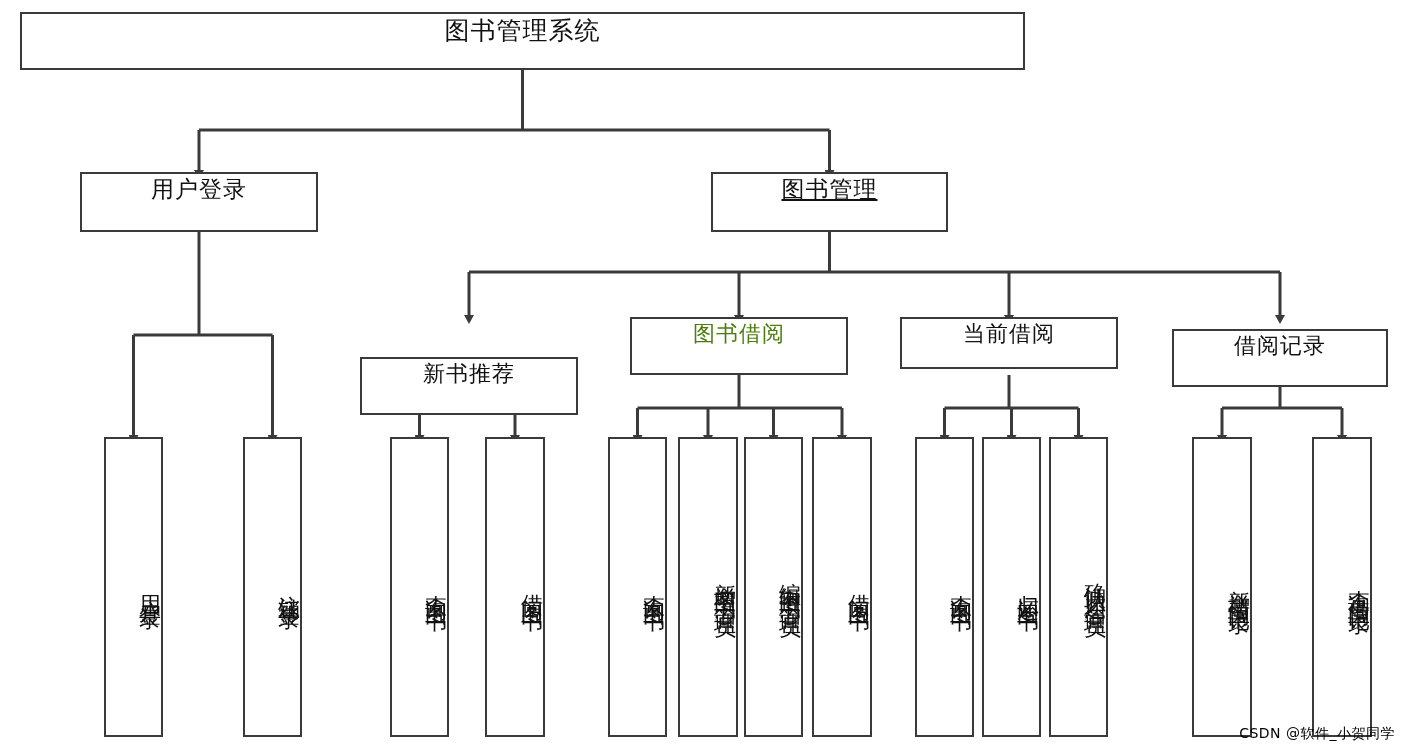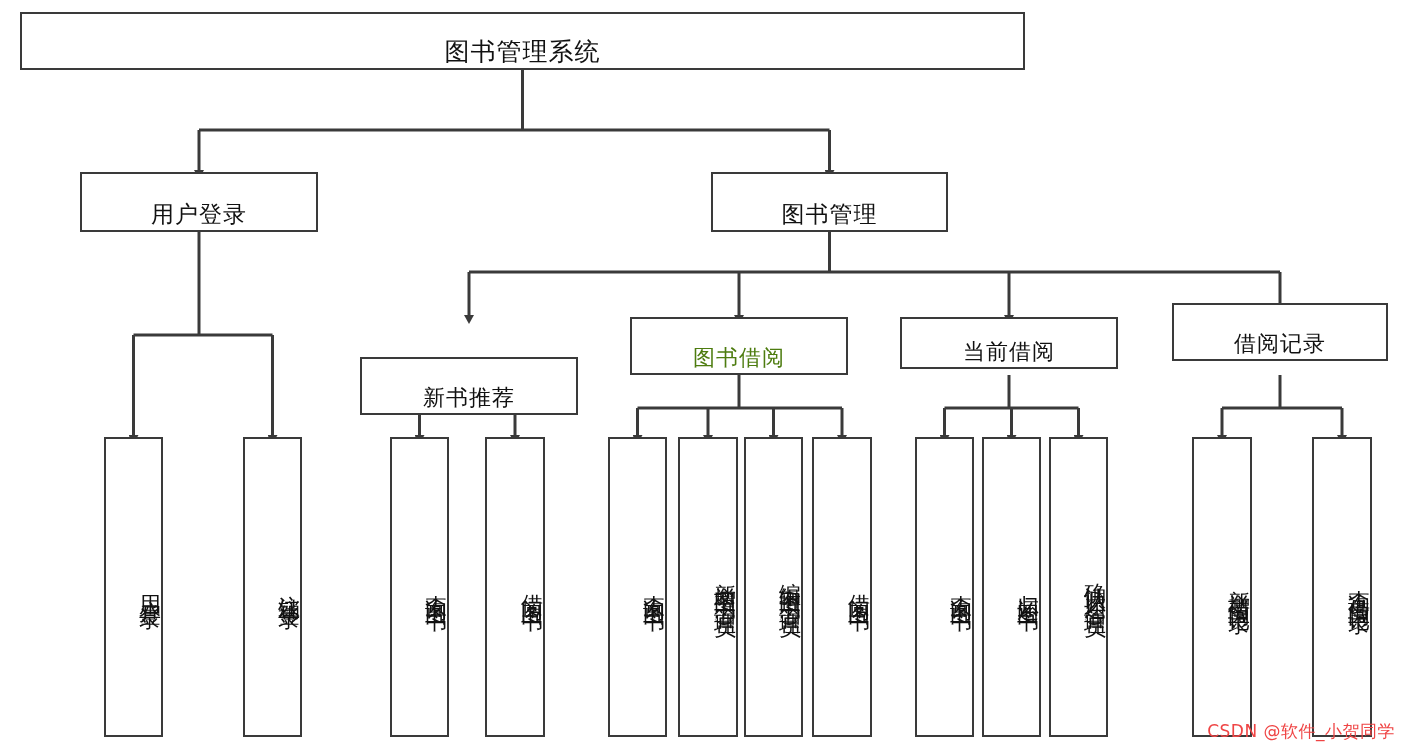--- a/index.html
+++ b/index.html
@@ -25,21 +25,21 @@
     width: 1405px;
     height: 747px;
     pointer-events: none;
   }
   .node {
     position: absolute;
     box-sizing: border-box;
     background: #ffffff;
     border: 2px solid #3a3a3a;
     display: flex;
-    align-items: flex-end;
+    align-items: flex-start;
     justify-content: center;
     color: #111111;
     text-align: center;
   }
   .node.root {
     font-size: 25px;
     letter-spacing: 1px;
   }
   .node.lvl2 {
     font-size: 23px;
@@ -64,22 +64,22 @@
     white-space: nowrap;
   }
   .node.leaf .nlabel {
     writing-mode: vertical-rl;
     text-orientation: upright;
   }
   #watermark {
     position: absolute;
     right: 10px;
     bottom: 4px;
-    font-size: 17px;
-    color: #ef4444;
+    font-size: 14px;
+    color: #000000;
     letter-spacing: 0.5px;
     white-space: nowrap;
   }
 </style>
 </head>
 <body>
 
 <div id="canvas">
 
   <svg id="edges" viewBox="0 0 1405 747" xmlns="http://www.w3.org/2000/svg">
@@ -125,33 +125,33 @@
       </g>
   </svg>
 
   <div id="nodes">
       <div class="node root" style="left: 20px; top: 12px; width: 1005px; height: 58px; border-color: rgb(58, 58, 58); background: rgb(255, 255, 255); color: rgb(17, 17, 17);">
         <span class="nlabel">图书管理系统</span>
       </div>
       <div class="node lvl2" style="left: 80px; top: 172px; width: 238px; height: 60px; border-color: rgb(58, 58, 58); background: rgb(255, 255, 255); color: rgb(17, 17, 17);">
         <span class="nlabel">用户登录</span>
       </div>
-      <div class="node lvl2" style="left: 711px; top: 172px; width: 237px; height: 60px; border-color: rgb(58, 58, 58); background: rgb(255, 255, 255); color: rgb(17, 17, 17);">
+      <div class="node lvl2" style="left: 711px; top: 172px; width: 237px; height: 60px; border-color: rgb(58, 58, 58); background: rgb(255, 255, 255); color: rgb(17, 17, 17); text-decoration: underline;">
         <span class="nlabel">图书管理</span>
       </div>
       <div class="node lvl3" style="left: 360px; top: 317px; width: 218px; height: 58px; border-color: rgb(58, 58, 58); background: rgb(255, 255, 255); color: rgb(17, 17, 17); margin-top: 40px;">
         <span class="nlabel">新书推荐</span>
       </div>
       <div class="node lvl3" style="left: 630px; top: 317px; width: 218px; height: 58px; border-color: rgb(58, 58, 58); background: rgb(255, 255, 255); color: #4d7c0f;">
         <span class="nlabel">图书借阅</span>
       </div>
       <div class="node lvl3" style="left: 900px; top: 317px; width: 218px; height: 52px; border-color: rgb(58, 58, 58); background: rgb(255, 255, 255); color: rgb(17, 17, 17);">
         <span class="nlabel">当前借阅</span>
       </div>
-      <div class="node lvl3" style="left: 1172px; top: 303px; width: 216px; height: 58px; border-color: rgb(58, 58, 58); background: rgb(255, 255, 255); color: rgb(17, 17, 17);">
+      <div class="node lvl3" style="left: 1172px; top: 329px; width: 216px; height: 58px; border-color: rgb(58, 58, 58); background: rgb(255, 255, 255); color: rgb(17, 17, 17);">
         <span class="nlabel">借阅记录</span>
       </div>
       <div class="node leaf" style="left: 104px; top: 437px; width: 59px; height: 300px; border-color: rgb(58, 58, 58); background: rgb(255, 255, 255); color: rgb(17, 17, 17);">
         <span class="nlabel">用户登录</span>
       </div>
       <div class="node leaf" style="left: 243px; top: 437px; width: 59px; height: 300px; border-color: rgb(58, 58, 58); background: rgb(255, 255, 255); color: rgb(17, 17, 17);">
         <span class="nlabel">注销登录</span>
       </div>
       <div class="node leaf" style="left: 390px; top: 437px; width: 59px; height: 300px; border-color: rgb(58, 58, 58); background: rgb(255, 255, 255); color: rgb(17, 17, 17);">
         <span class="nlabel">查询图书</span>

